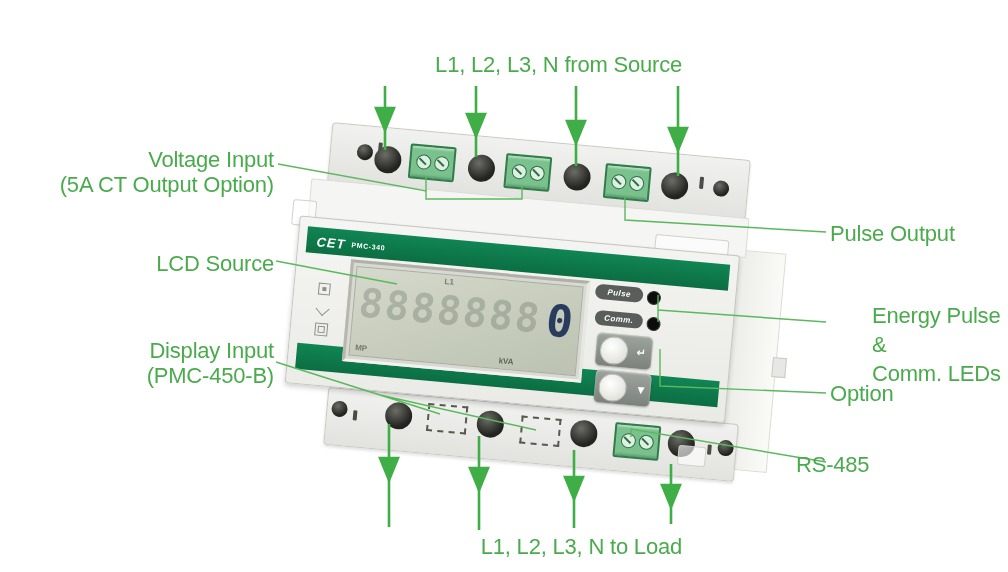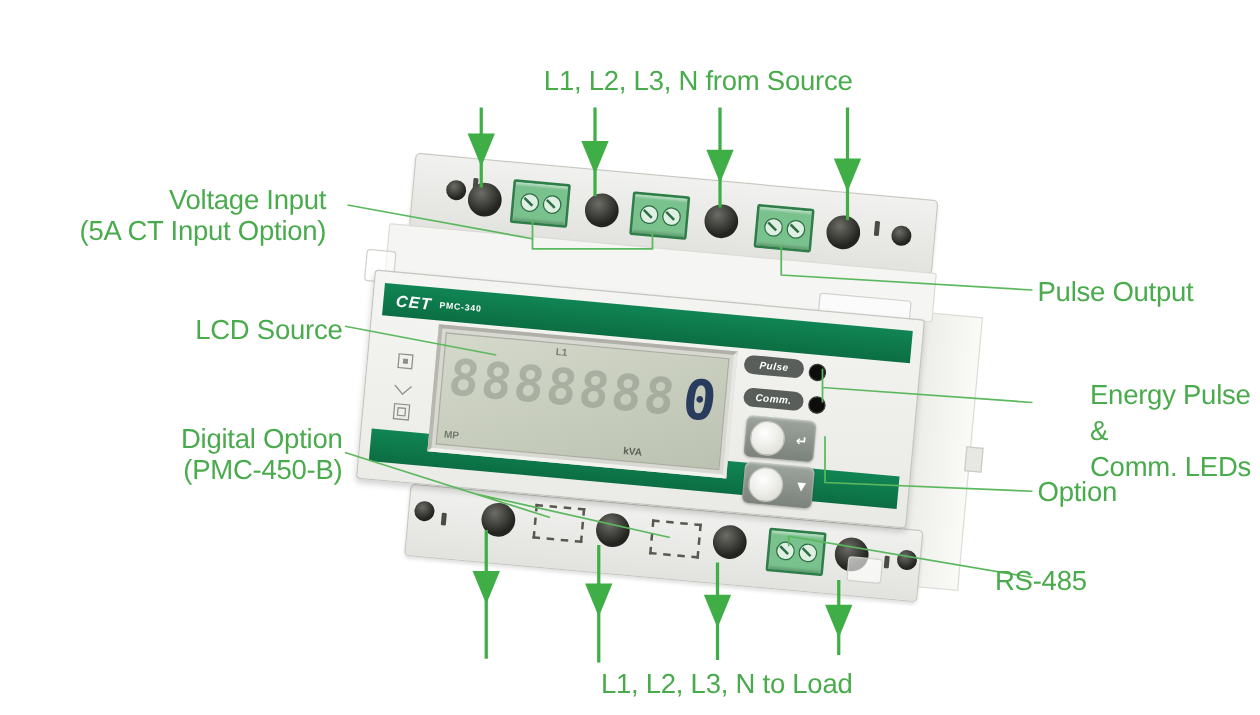--- a/index.html
+++ b/index.html
@@ -204,29 +204,29 @@
       <path d="M276,261 L397,284"></path>
       <path d="M658,295 L658,322 M658,310 L826,322"></path>
       <path d="M660,349 L660,386 L826,393"></path>
       <path d="M631,437 L631,429 L826,462"></path>
       <path d="M276,362 L440,414 M380,395 L536,430"></path>
     </g>
   </svg>
 
   <div class="callout c" style="left:380px;top:52px;width:302px;">L1, L2, L3, N from Source</div>
 
-  <div class="callout r" style="left:45px;top:147px;width:216px;">
+  <div class="callout r" style="left:58px;top:147px;width:216px;">
     <div>Voltage Input</div>
-    <div>(5A CT Input Option)</div>
+    <div>(5A CT Output Option)</div>
   </div>
 
   <div class="callout r" style="left:58px;top:251px;width:216px;">LCD Source</div>
 
   <div class="callout r" style="left:58px;top:338px;width:216px;">
-    <div>Digital Option</div>
+    <div>Display Input</div>
     <div>(PMC-450-B)</div>
   </div>
 
   <div class="callout" style="left:830px;top:221px;">Pulse Output</div>
 
   <div class="callout" style="left:872px;top:301px;line-height:29px;">
     <div>Energy Pulse &amp;</div>
     <div>Comm. LEDs</div>
   </div>
 

